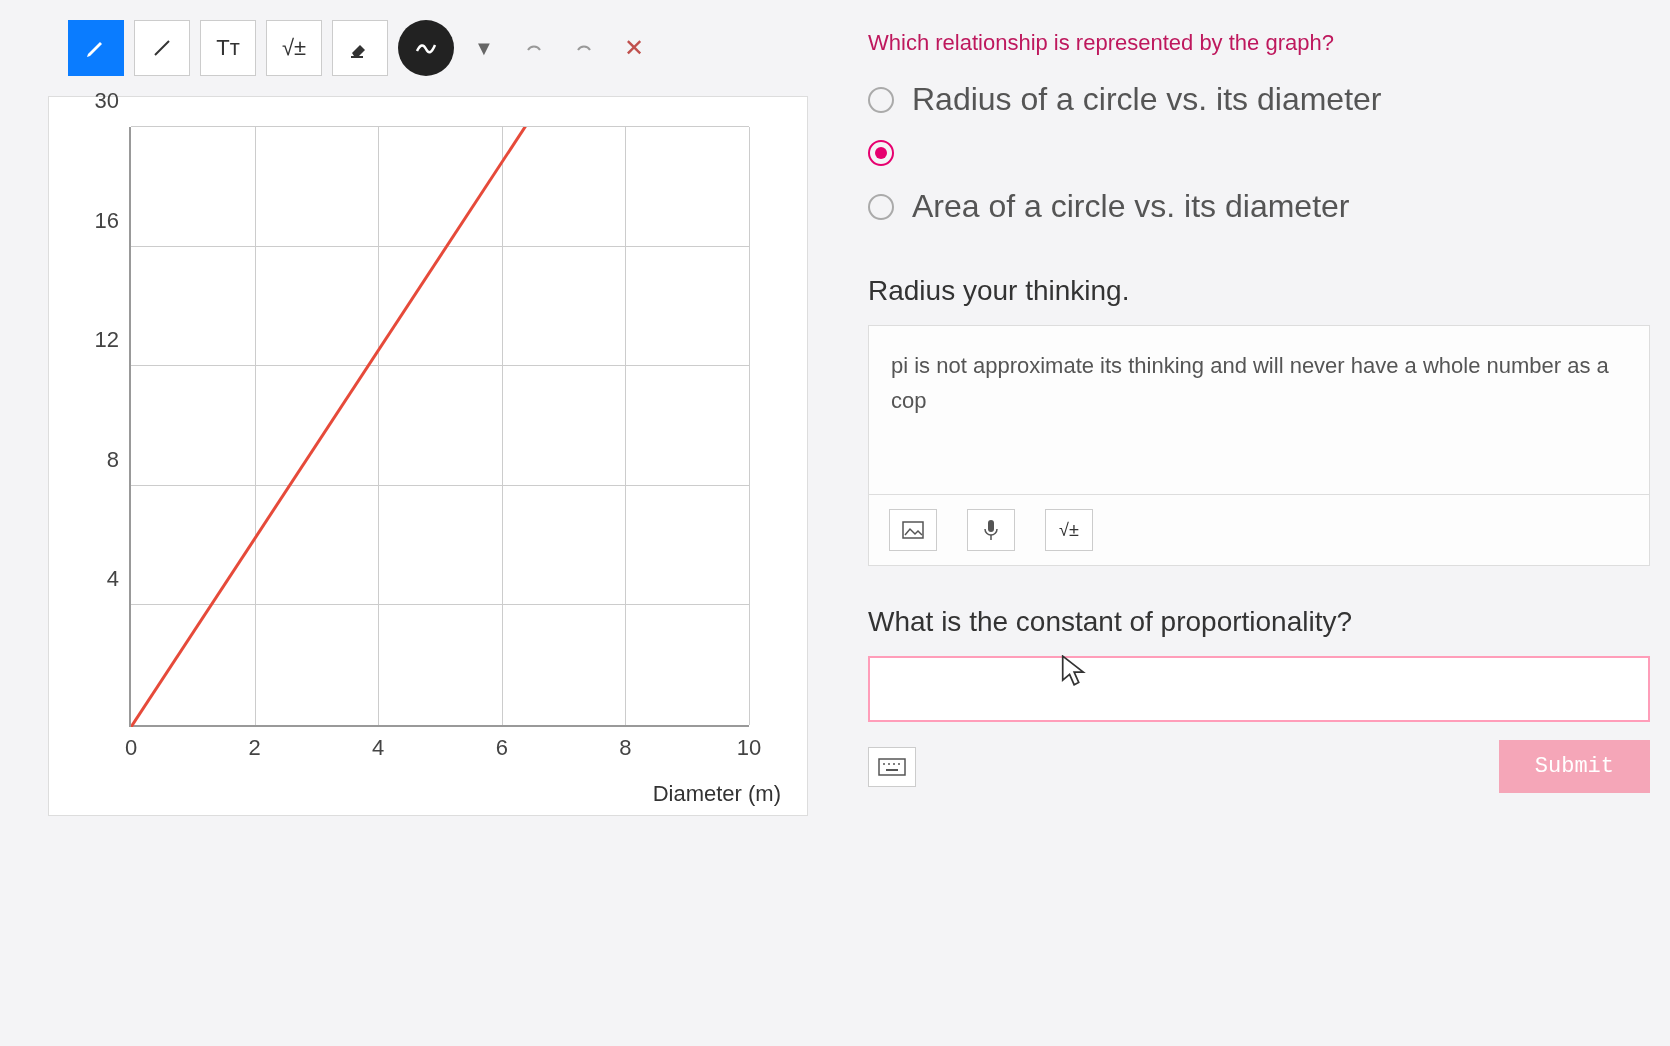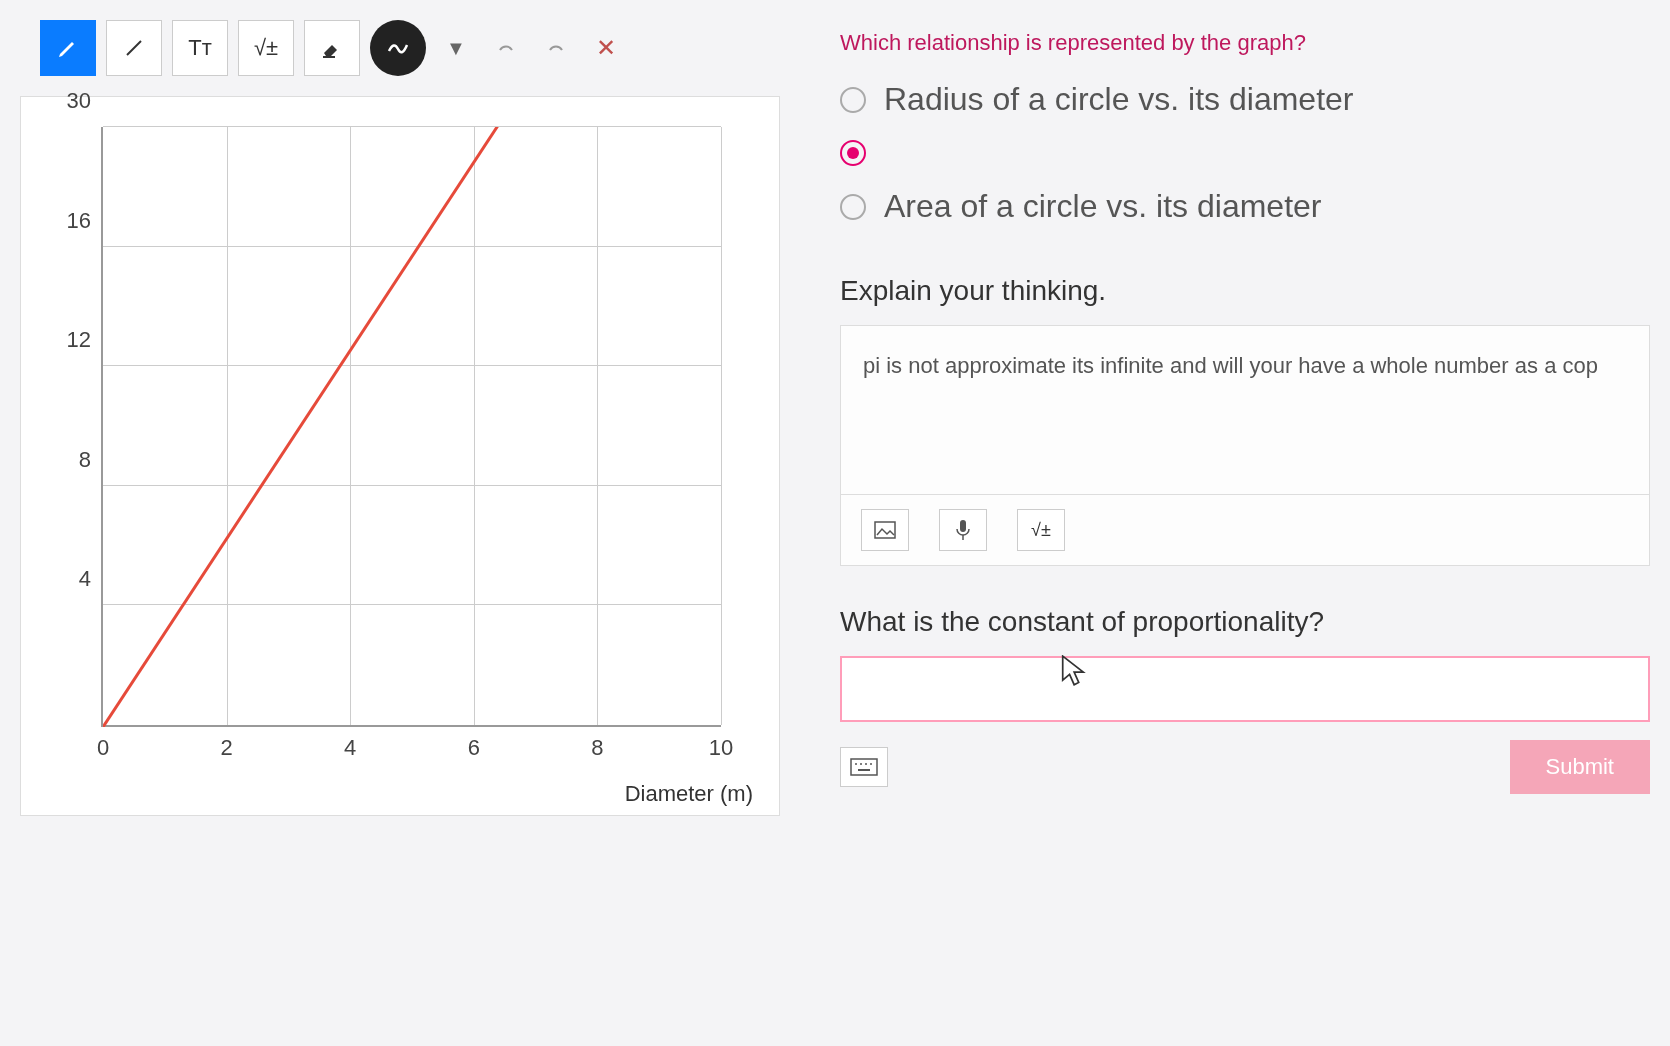--- a/index.html
+++ b/index.html
@@ -4,21 +4,21 @@
 <style>
 * { box-sizing: border-box; margin: 0; padding: 0; }
 body {
   font-family: Arial, sans-serif;
   background: #f4f4f6;
   width: 1670px;
   height: 1046px;
   position: relative;
   color: #333;
 }
-.container { display: flex; padding: 20px 20px; gap: 40px; }
+.container { display: flex; padding: 20px 20px; gap: 40px; margin-left: 28px; }
 .left-panel { width: 780px; }
 .right-panel { flex: 1; padding-top: 10px; }
 
 
 .toolbar { display: flex; gap: 10px; align-items: center; margin-bottom: 20px; margin-left: 20px; }
 .tb-btn {
   width: 56px; height: 56px;
   background: #fff;
   border: 1px solid #ccc;
   display: flex; align-items: center; justify-content: center;
@@ -66,21 +66,21 @@
 .explain-actions { border:1px solid #ddd; border-top:none; background:#fdfdfd; padding: 14px 20px; display:flex; gap:30px; }
 .act-btn { width:48px; height:42px; border:1px solid #ccc; background:#fff; display:flex; align-items:center; justify-content:center; cursor:pointer; font-size:18px; }
 
 .q2-title { font-size: 28px; color:#333; margin-top: 40px; margin-bottom: 18px; }
 .answer-input {
   width:100%; height:66px; border:2px solid #ff9db9; background:#fff; padding:10px; font-size:22px;
 }
 .bottom-row { display:flex; justify-content:space-between; align-items:center; margin-top: 18px; }
 .kbd-btn { width:48px; height:40px; border:1px solid #ccc; background:#fff; display:flex; align-items:center; justify-content:center; cursor:pointer; font-size:18px; }
 .submit-btn {
-  background:#f5a6b8; color:#fff; border:none; padding: 14px 36px; font-size:22px; cursor:pointer;
+  background:#f5a6b8; color:#fff; border:none; padding: 14px 36px; font-size:22px; cursor:pointer;font-family:Liberation Mono, monospace;
 }
 
 .cursor-arrow {
   position: absolute;
   top: 655px; left: 1060px;
   width: 0; height: 0;
   pointer-events: none;
 }
 .cursor-arrow svg { width:26px; height:32px; }
 </style>
@@ -174,22 +174,22 @@
     <div class="radio-row selected">
       <div class="radio-outer">
           <div class="radio-inner"></div>
         </div>
     </div>
     <div class="radio-row">
       <div class="radio-outer"></div>
       <div class="radio-label">Area of a circle vs. its diameter</div>
     </div>
 
-    <div class="explain-title">Explain your thinking.</div>
-    <div class="explain-box">pi is not approximate its infinite and will your have a whole number as a cop</div>
+    <div class="explain-title">Radius your thinking.</div>
+    <div class="explain-box">pi is not approximate its thinking and will never have a whole number as a cop</div>
     <div class="explain-actions">
       <div class="act-btn">
         <svg width="22" height="18" viewBox="0 0 22 18">
             <rect x="1" y="1" width="20" height="16" fill="none" stroke="#555" stroke-width="1.5"></rect>
             <polyline points="3,14 8,8 13,13 16,10 20,14" fill="none" stroke="#555" stroke-width="1.5"></polyline>
           </svg>
       </div>
       <div class="act-btn">
         <svg width="16" height="22" viewBox="0 0 16 22">
             <rect x="5" y="1" width="6" height="12" rx="3" fill="#555"></rect>

